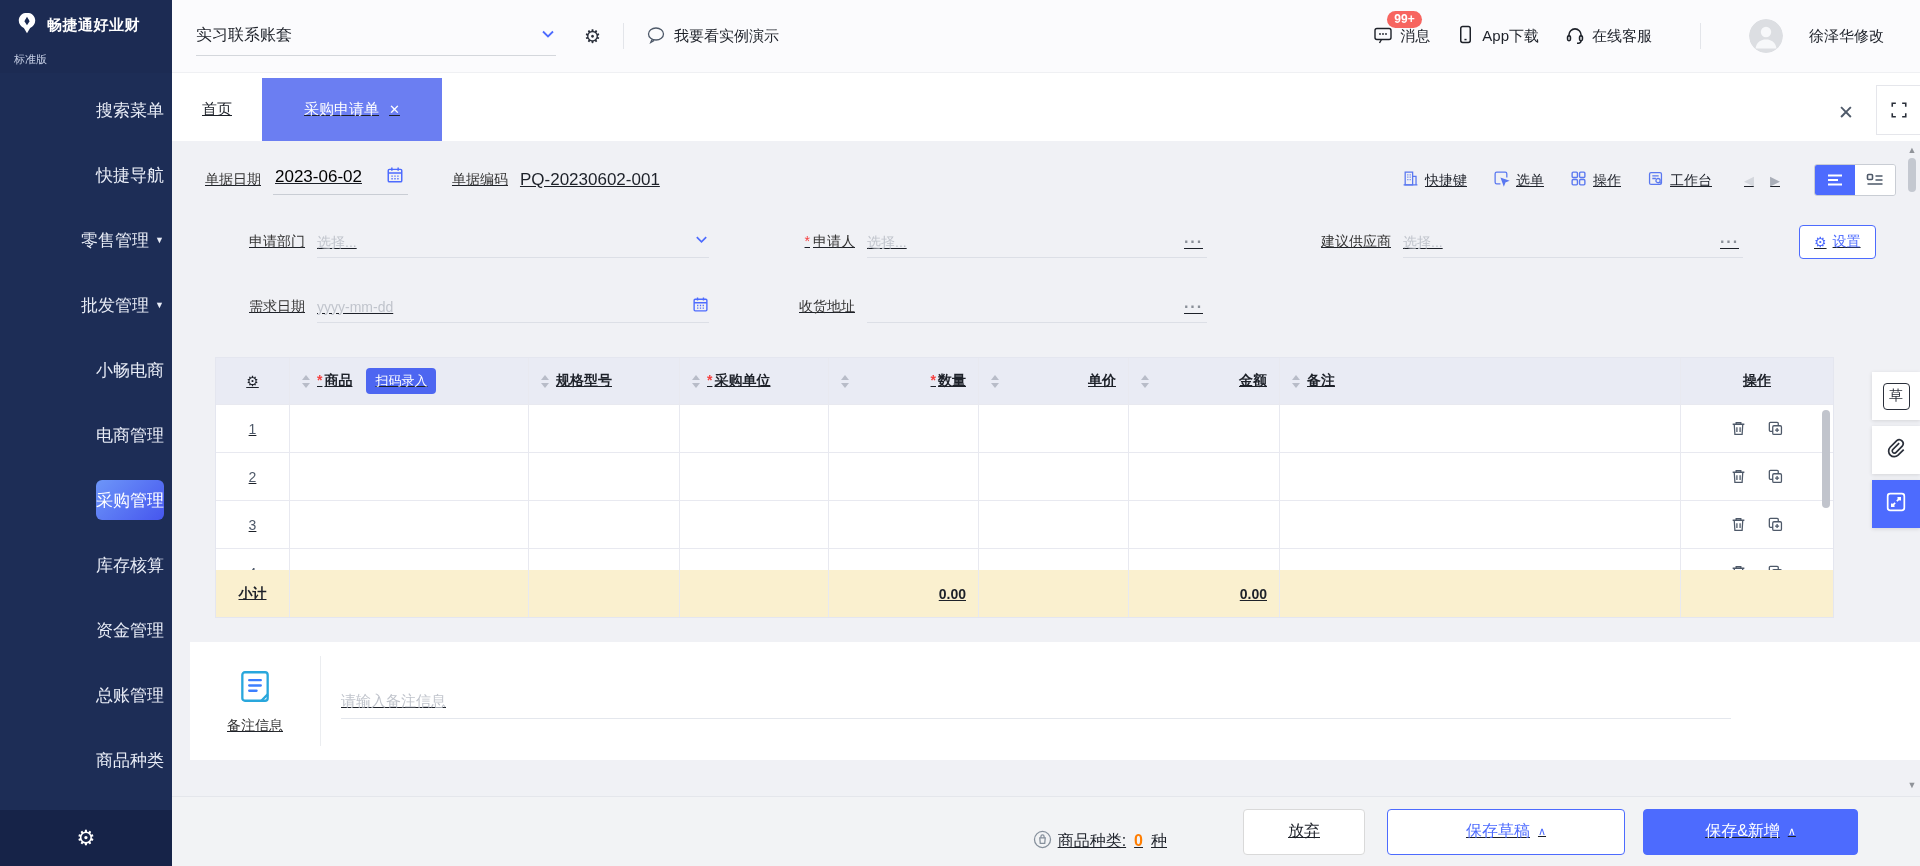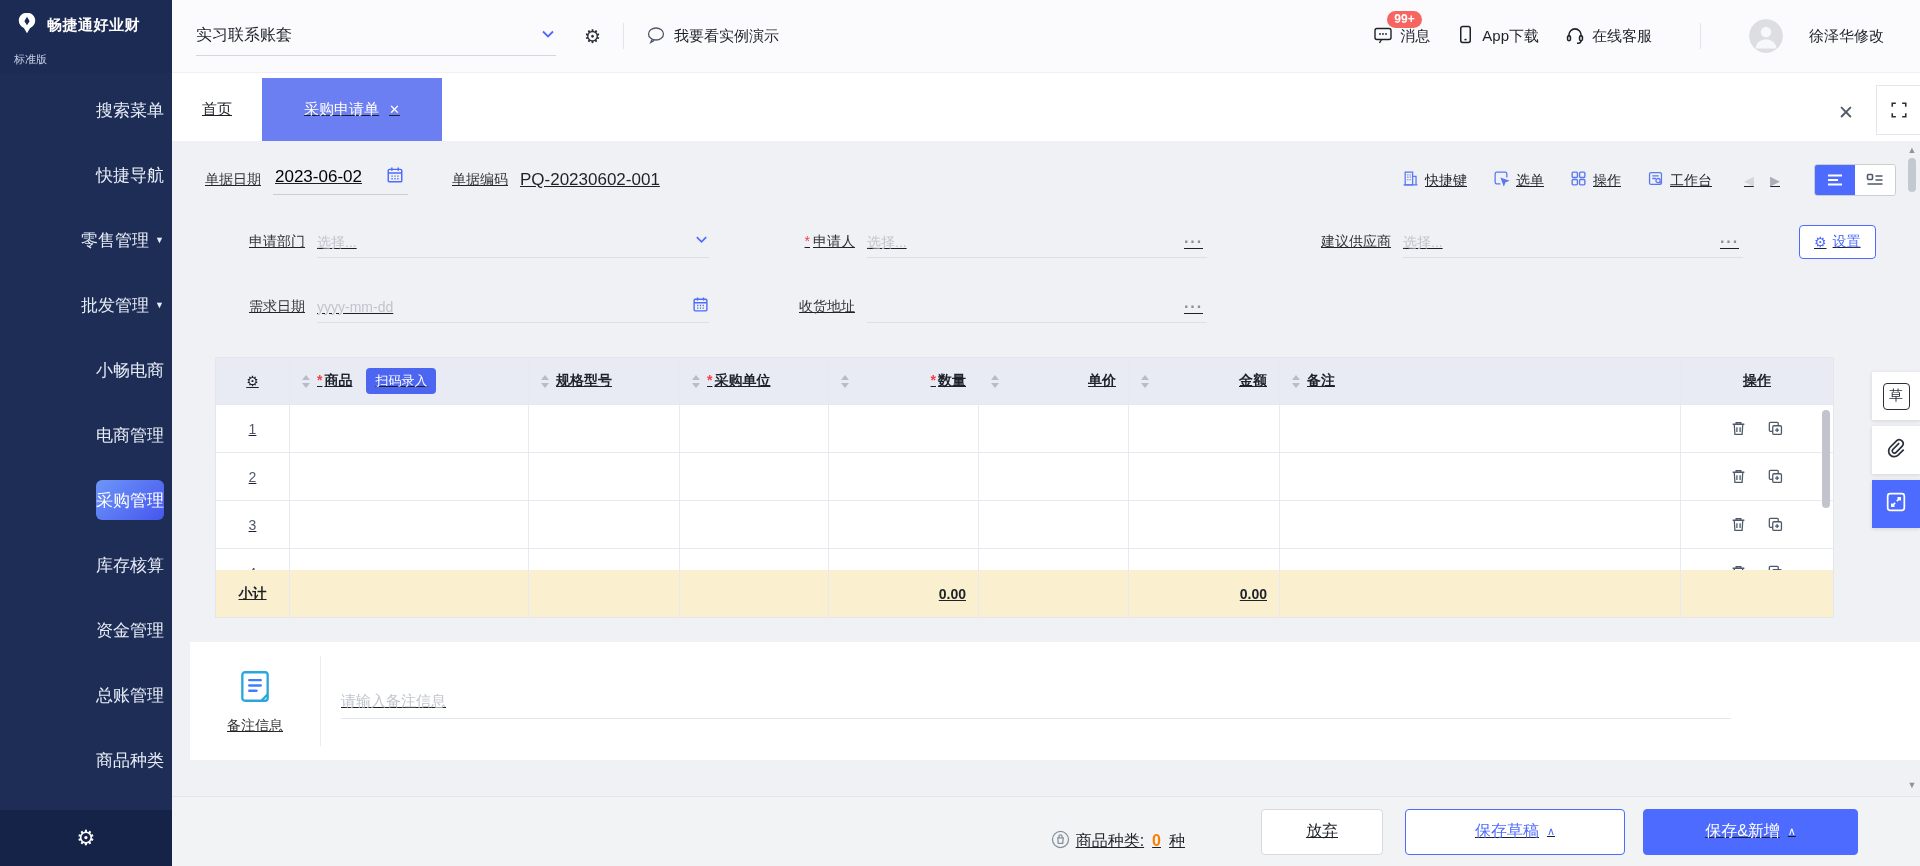--- a/index.html
+++ b/index.html
@@ -125,21 +125,21 @@
   .remark-input::placeholder { color:#C0C4CC; }
 
   
   .footer-bar { height:70px; background:#F2F3F5; border-top:1px solid #E4E6EB;
     display:flex; align-items:center; justify-content:flex-end; padding-right:62px; }
   .kinds { display:flex; align-items:center; gap:6px; font-size:16px; color:#1D2129; margin-right:76px;margin-top:19px; }
   .kinds-value { color:#FF7D00; font-weight:bold; margin:0 2px; }
   .btn { height:46px; border-radius:4px; font-size:16px; display:flex; align-items:center;
     justify-content:center; gap:8px; cursor:pointer; font-family:inherit; }
   .btn-discard { width:122px; background:#fff; border:1px solid #D9D9D9; color:#1D2129; margin-right:22px; }
-  .btn-draft { width:220px; background:#fff; border:1px solid #4D6BFE; color:#4D6BFE; margin-right:18px; }
+  .btn-draft { width:238px; background:#fff; border:1px solid #4D6BFE; color:#4D6BFE; margin-right:18px; }
   .btn-save { width:215px; background:#4D6BFE; border:1px solid #4D6BFE; color:#fff; }
   .caret-up { font-size:11px; }
 
   
   .float-btns { position:absolute; right:0; top:372px; display:flex; flex-direction:column; gap:6px; z-index:30; }
   .fab { width:48px; height:48px; display:flex; align-items:center; justify-content:center;
     background:#fff; box-shadow:0 1px 4px rgba(0,0,0,.12); cursor:pointer; }
   .fab.blue { background:#4D6BFE; }
   .draft-glyph { width:27px; height:27px; border:1.6px solid #2A2F3A; border-radius:4px;
     display:flex; align-items:center; justify-content:center; font-size:14px; color:#2A2F3A; }

